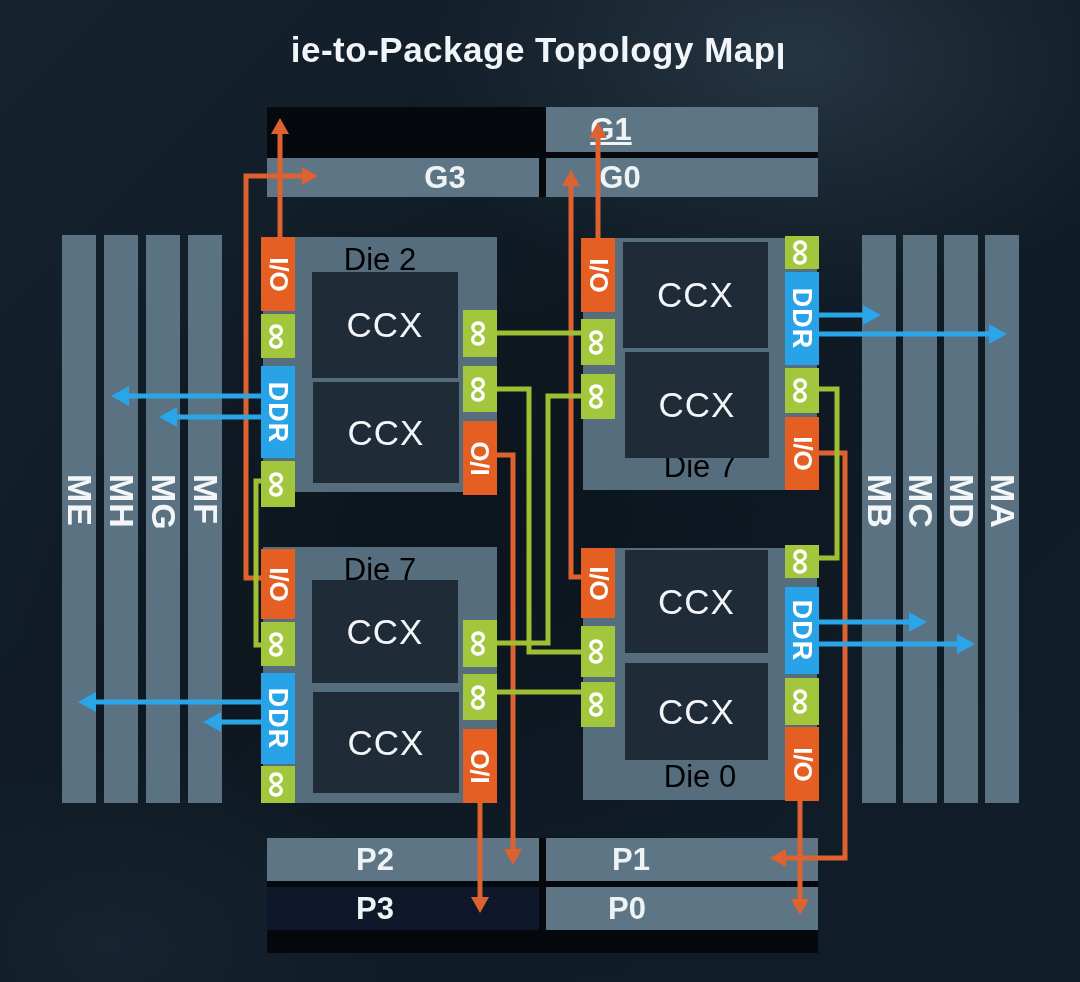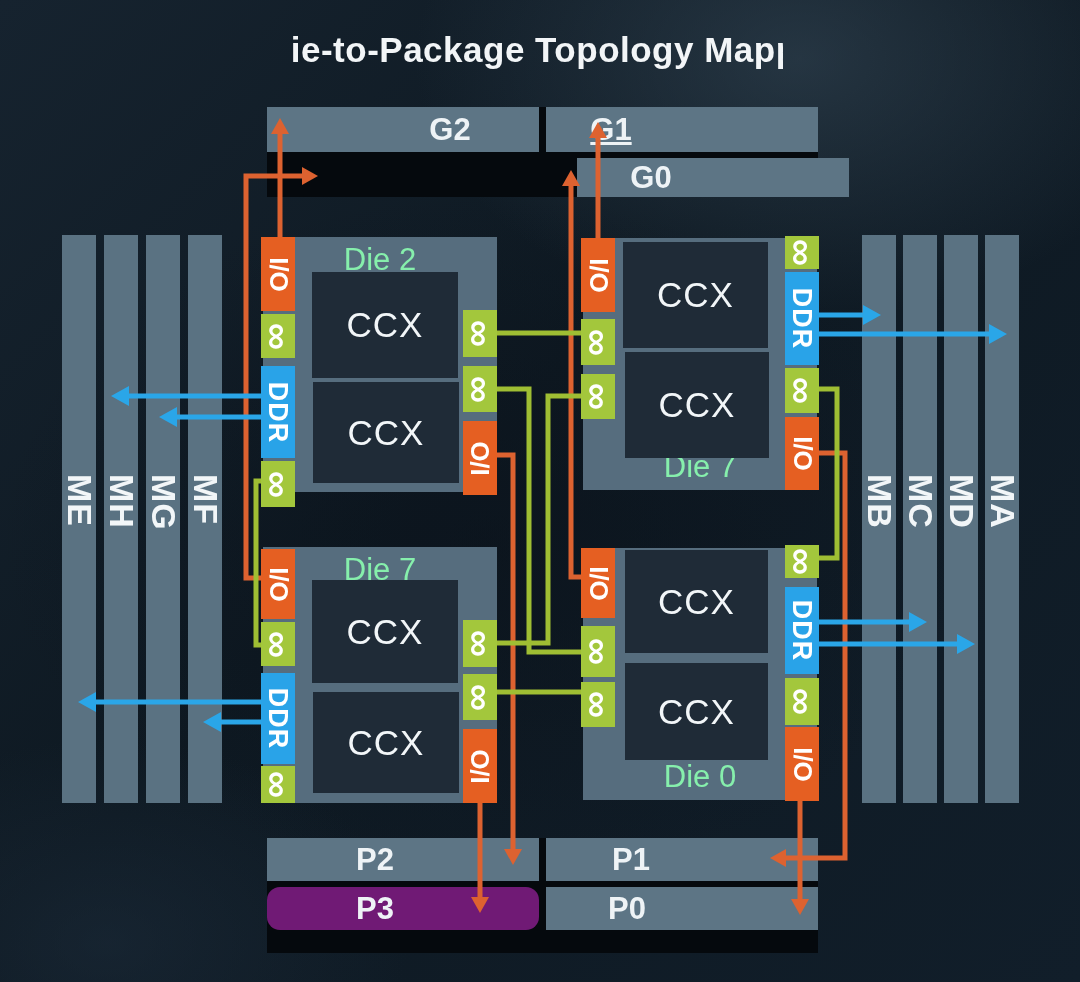--- a/index.html
+++ b/index.html
@@ -17,21 +17,21 @@
       linear-gradient(135deg,#16232f 0%,#0e1922 45%,#111e2a 100%);
   }
   .abs{position:absolute;box-sizing:border-box;}
   #title-clip{position:absolute;left:291px;top:30px;width:492px;height:46px;overflow:hidden;white-space:nowrap;z-index:6;}
   #title-clip span{display:inline-block;margin-left:-26px;font-size:35px;font-weight:bold;letter-spacing:.5px;}
   .port-cell{display:flex;align-items:center;justify-content:center;font-size:31px;font-weight:600;color:#eef3f6;z-index:2;}
   .col-bar{z-index:2;}
   .col-label{position:absolute;left:0;top:45%;width:100%;text-align:center;
     font-size:34px;font-weight:600;color:#f2f6f8;transform:translateY(-50%) rotate(90deg);letter-spacing:1px;}
   .die-body{z-index:3;}
-  .die-label{position:absolute;width:100%;text-align:center;font-size:31px;color:#86efac;z-index:4;}
+  .die-label{position:absolute;width:100%;text-align:center;font-size:31px;color:#000000;z-index:4;}
   .ccx{display:flex;align-items:center;justify-content:center;font-size:35px;color:#f2f6f8;letter-spacing:1px;z-index:4;}
   .port{display:flex;align-items:center;justify-content:center;overflow:hidden;z-index:4;color:#fff;}
   .port span{display:block;white-space:nowrap;font-weight:600;}
   .rot-cw{transform:rotate(90deg);}
   .rot-ccw{transform:rotate(-90deg);}
   .p-io span{font-size:26px;}
   .p-ddr span{font-size:27px;letter-spacing:1px;}
   .p-fabric span{font-size:38px;font-weight:bold;}
   #wires{position:absolute;left:0;top:0;z-index:3;pointer-events:none;}
 </style>
@@ -76,35 +76,35 @@
       <polyline points="819,644 957,644" fill="none" stroke="#2aa6e8" stroke-width="5"></polyline>
       <polygon points="957,634 957,654 975,644" fill="#2aa6e8"></polygon>
       <polyline points="497,333 583,333" fill="none" stroke="#9fbe33" stroke-width="5"></polyline>
       <polyline points="497,692 583,692" fill="none" stroke="#9fbe33" stroke-width="5"></polyline>
       <polyline points="497,389 529,389 529,652 583,652" fill="none" stroke="#9fbe33" stroke-width="5"></polyline>
       <polyline points="583,396 548,396 548,643 497,643" fill="none" stroke="#9fbe33" stroke-width="5"></polyline>
       <polyline points="263,481 256,481 256,645 265,645" fill="none" stroke="#9fbe33" stroke-width="5"></polyline>
       <polyline points="817,389 837,389 837,558 817,558" fill="none" stroke="#9fbe33" stroke-width="5"></polyline>
     </svg>
 <div class="abs " style="left: 267px; top: 107px; width: 551px; height: 90px; background: rgb(5, 9, 13); z-index: 2;">
-      <div class="abs port-cell" style="left: 0px; top: 0px; width: 272px; height: 45px; background: rgb(93, 117, 133);">
-        <span style="transform: translateX(47px);">G2</span>
+      <div class="abs port-cell" style="left: 0px; top: 51px; width: 272px; height: 39px; background: rgb(93, 117, 133);">
+        <span style="transform: translateX(42px);">G3</span>
       </div>
       <div class="abs port-cell" style="left: 279px; top: 0px; width: 272px; height: 45px; background: rgb(93, 117, 133); text-decoration: underline;">
         <span style="transform: translateX(-71px);">G1</span>
       </div>
-      <div class="abs port-cell" style="left: 279px; top: 51px; width: 272px; height: 39px; background: rgb(93, 117, 133); margin-left: 31px;">
+      <div class="abs port-cell" style="left: 279px; top: 51px; width: 272px; height: 39px; background: rgb(93, 117, 133);">
         <span style="transform: translateX(-62px);">G0</span>
       </div>
     </div>
     <div class="abs " style="left: 267px; top: 838px; width: 551px; height: 115px; background: rgb(5, 9, 13); z-index: 2;">
       <div class="abs port-cell" style="left: 0px; top: 0px; width: 272px; height: 43px; background: rgb(93, 117, 133);">
         <span style="transform: translateX(-28px);">P2</span>
       </div>
-      <div class="abs port-cell" style="left: 0px; top: 49px; width: 272px; height: 43px; background: #701a75; border-radius: 13px;">
+      <div class="abs port-cell" style="left: 0px; top: 49px; width: 272px; height: 43px; background: #0f172a;">
         <span style="transform: translateX(-28px);">P3</span>
       </div>
       <div class="abs port-cell" style="left: 279px; top: 0px; width: 272px; height: 43px; background: rgb(93, 117, 133);">
         <span style="transform: translateX(-51px);">P1</span>
       </div>
       <div class="abs port-cell" style="left: 279px; top: 49px; width: 272px; height: 43px; background: rgb(93, 117, 133);">
         <span style="transform: translateX(-55px);">P0</span>
       </div>
     </div>
     <div class="abs col-bar" style="left: 62px; top: 235px; width: 34px; height: 568px; background: rgb(90, 114, 130);">

